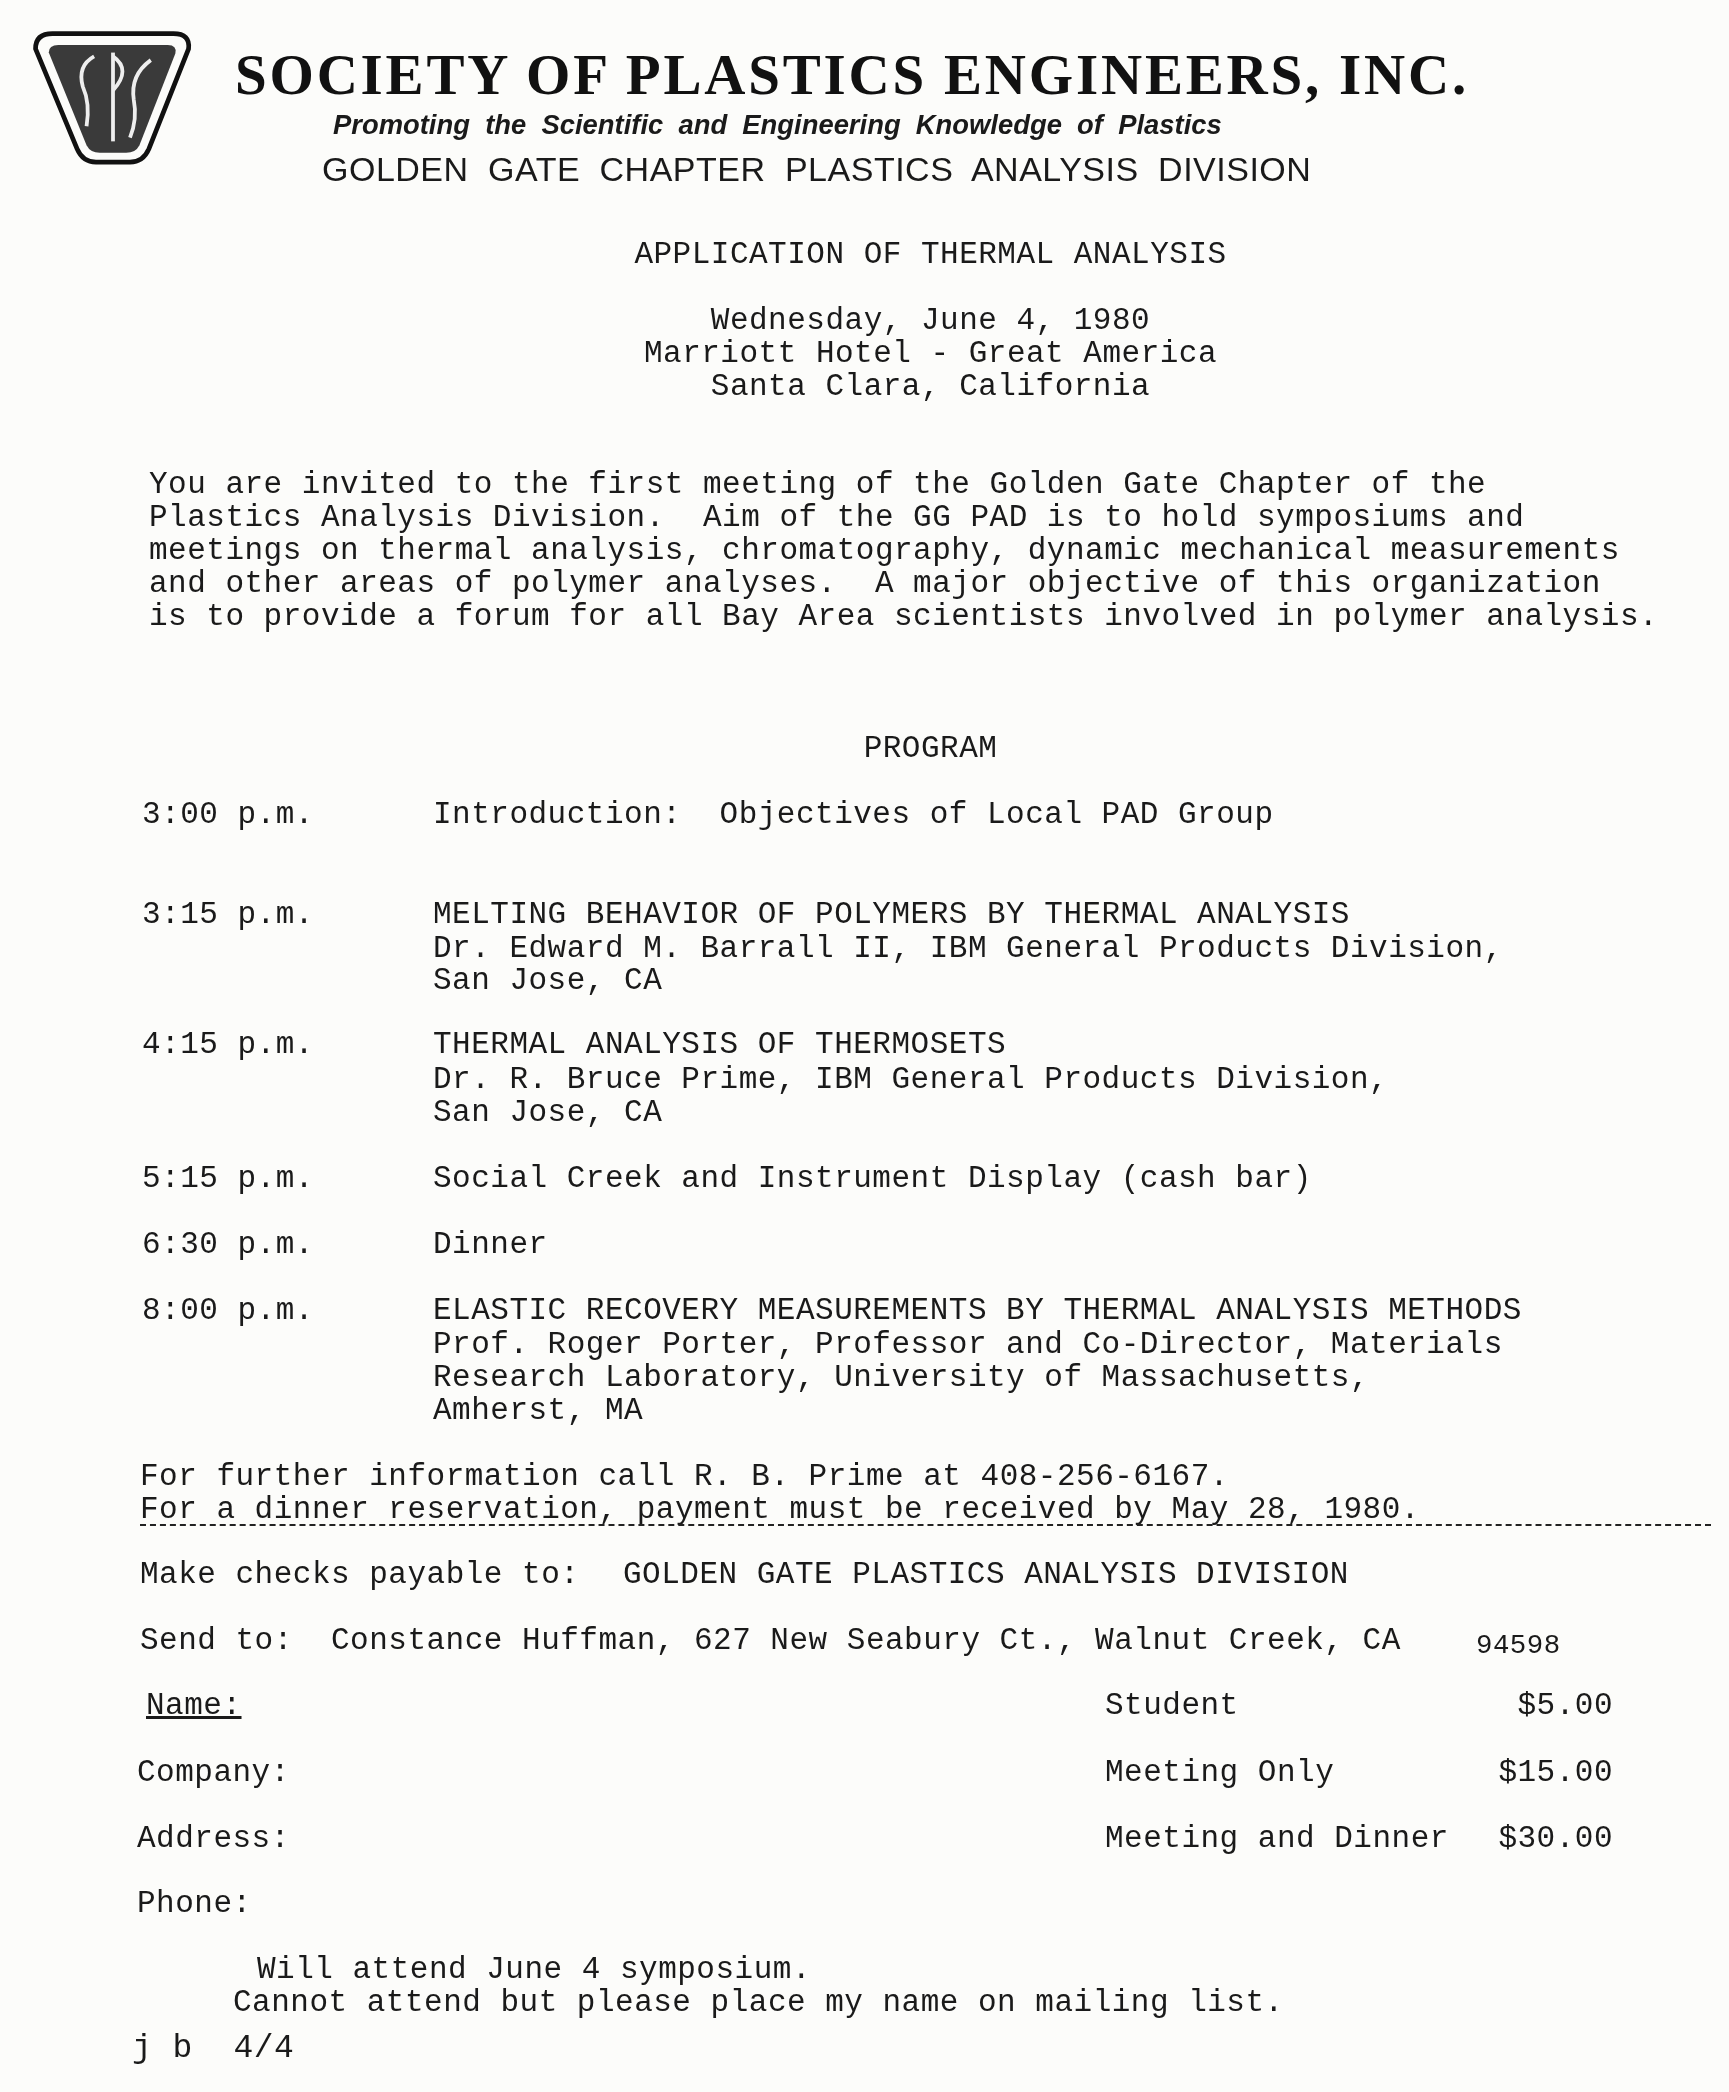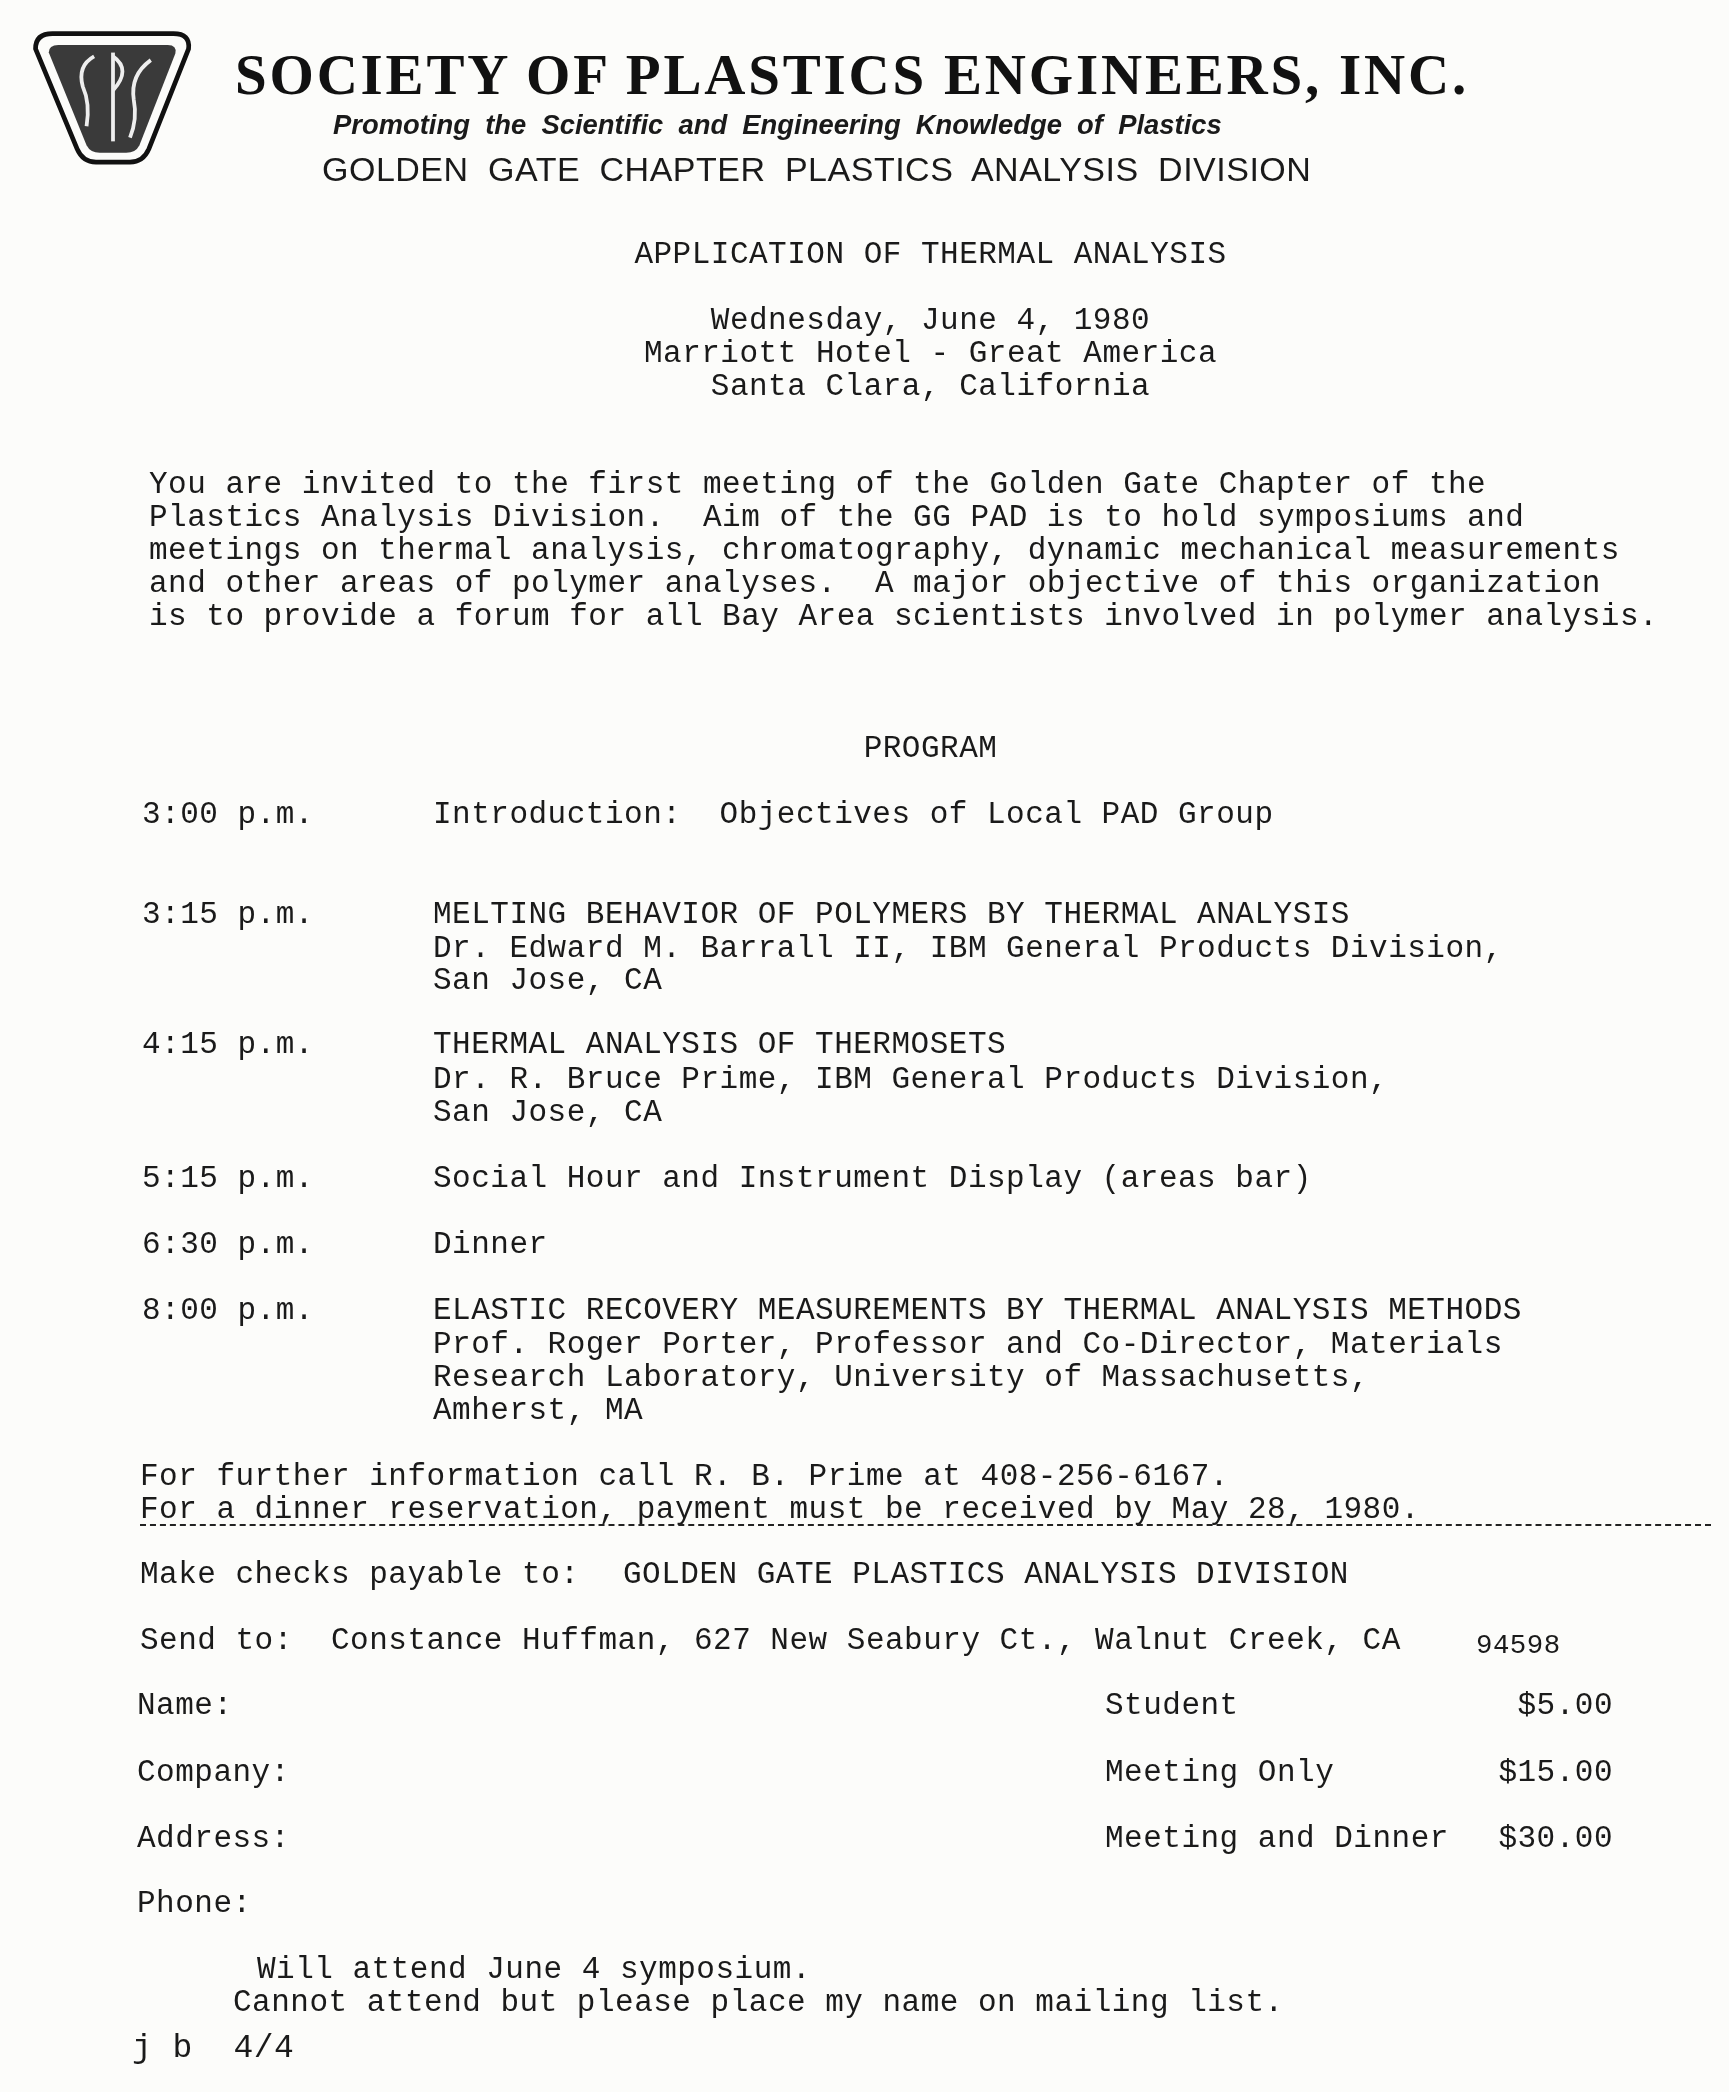--- a/index.html
+++ b/index.html
@@ -81,21 +81,21 @@
 
 <div>
   <div class="time mono" style="top:1027px;">4:15 p.m.</div>
   <div class="ptxt mono" style="top:1027px;">THERMAL ANALYSIS OF THERMOSETS</div>
   <div class="ptxt mono" style="top:1062px;">Dr. R. Bruce Prime, IBM General Products Division,</div>
   <div class="ptxt mono" style="top:1095px;">San Jose, CA</div>
 </div>
 
 <div>
   <div class="time mono" style="top:1161px;">5:15 p.m.</div>
-  <div class="ptxt mono" style="top:1161px;">Social Hour and Instrument Display (areas bar)</div>
+  <div class="ptxt mono" style="top:1161px;">Social Creek and Instrument Display (cash bar)</div>
 </div>
 
 <div>
   <div class="time mono" style="top:1227px;">6:30 p.m.</div>
   <div class="ptxt mono" style="top:1227px;">Dinner</div>
 </div>
 
 <div>
   <div class="time mono" style="top:1293px;">8:00 p.m.</div>
   <div class="ptxt mono" style="top:1293px;">ELASTIC RECOVERY MEASUREMENTS BY THERMAL ANALYSIS METHODS</div>
@@ -110,21 +110,21 @@
 <div class="dash-rule"></div>
 
 <div>
   <div class="abs mono" style="left:140px; top:1557px;">Make checks payable to:</div>
   <div class="abs mono" style="left:623px; top:1557px;">GOLDEN GATE PLASTICS ANALYSIS DIVISION</div>
 
   <div class="abs mono" style="left:140px; top:1623px;">Send to:</div>
   <div class="abs mono" style="left:331px; top:1623px;">Constance Huffman, 627 New Seabury Ct., Walnut Creek, CA</div>
   <div class="abs mono" style="left:1476px; top:1630px; font-size:27.4px;text-align:center;">94598</div>
 
-  <div class="abs mono" style="left:137px; top:1688px;">Name:</div>
+  <div class="abs mono" style="left:146px; top:1688px;text-decoration:underline;">Name:</div>
   <div class="abs mono" style="left:137px; top:1755px;">Company:</div>
   <div class="abs mono" style="left:137px; top:1821px;">Address:</div>
   <div class="abs mono" style="left:137px; top:1886px;">Phone:</div>
 
   <div class="abs mono" style="left:1105px; top:1688px;">Student</div>
   <div class="price mono" style="top:1688px;">$5.00</div>
   <div class="abs mono" style="left:1105px; top:1755px;">Meeting Only</div>
   <div class="price mono" style="top:1755px;">$15.00</div>
   <div class="abs mono" style="left:1105px; top:1821px;">Meeting and Dinner</div>
   <div class="price mono" style="top:1821px;">$30.00</div>

